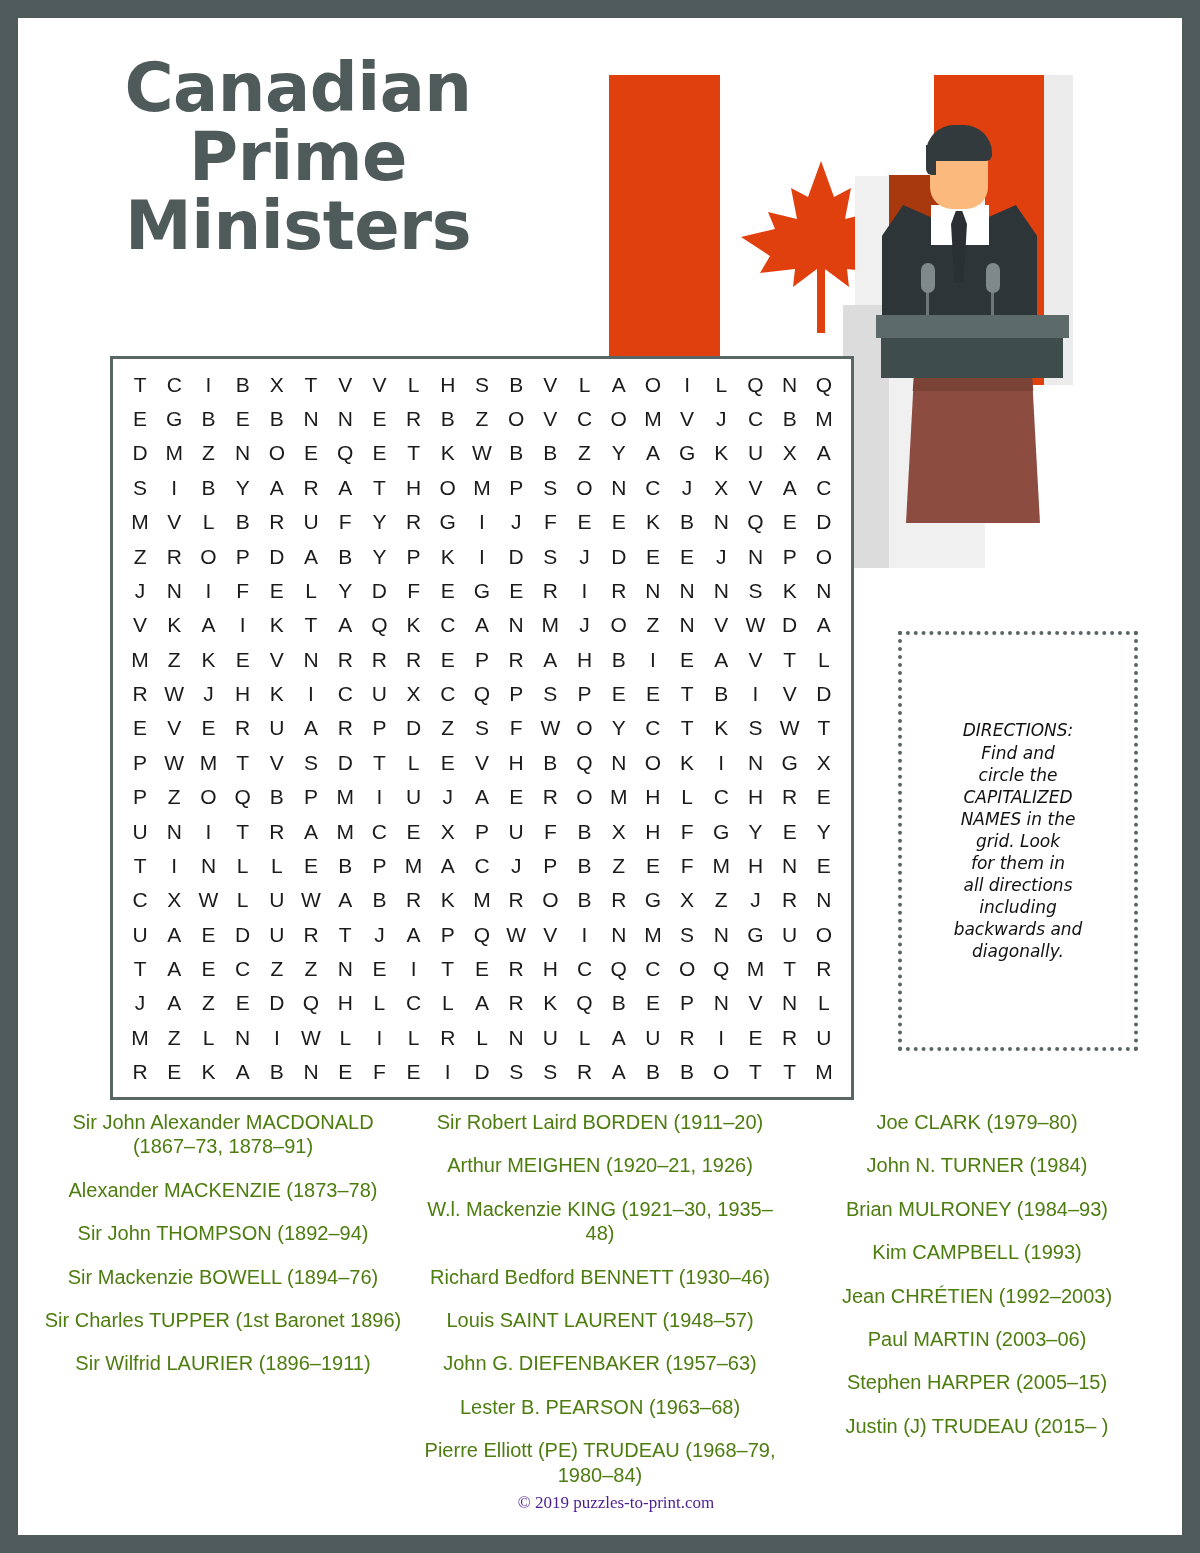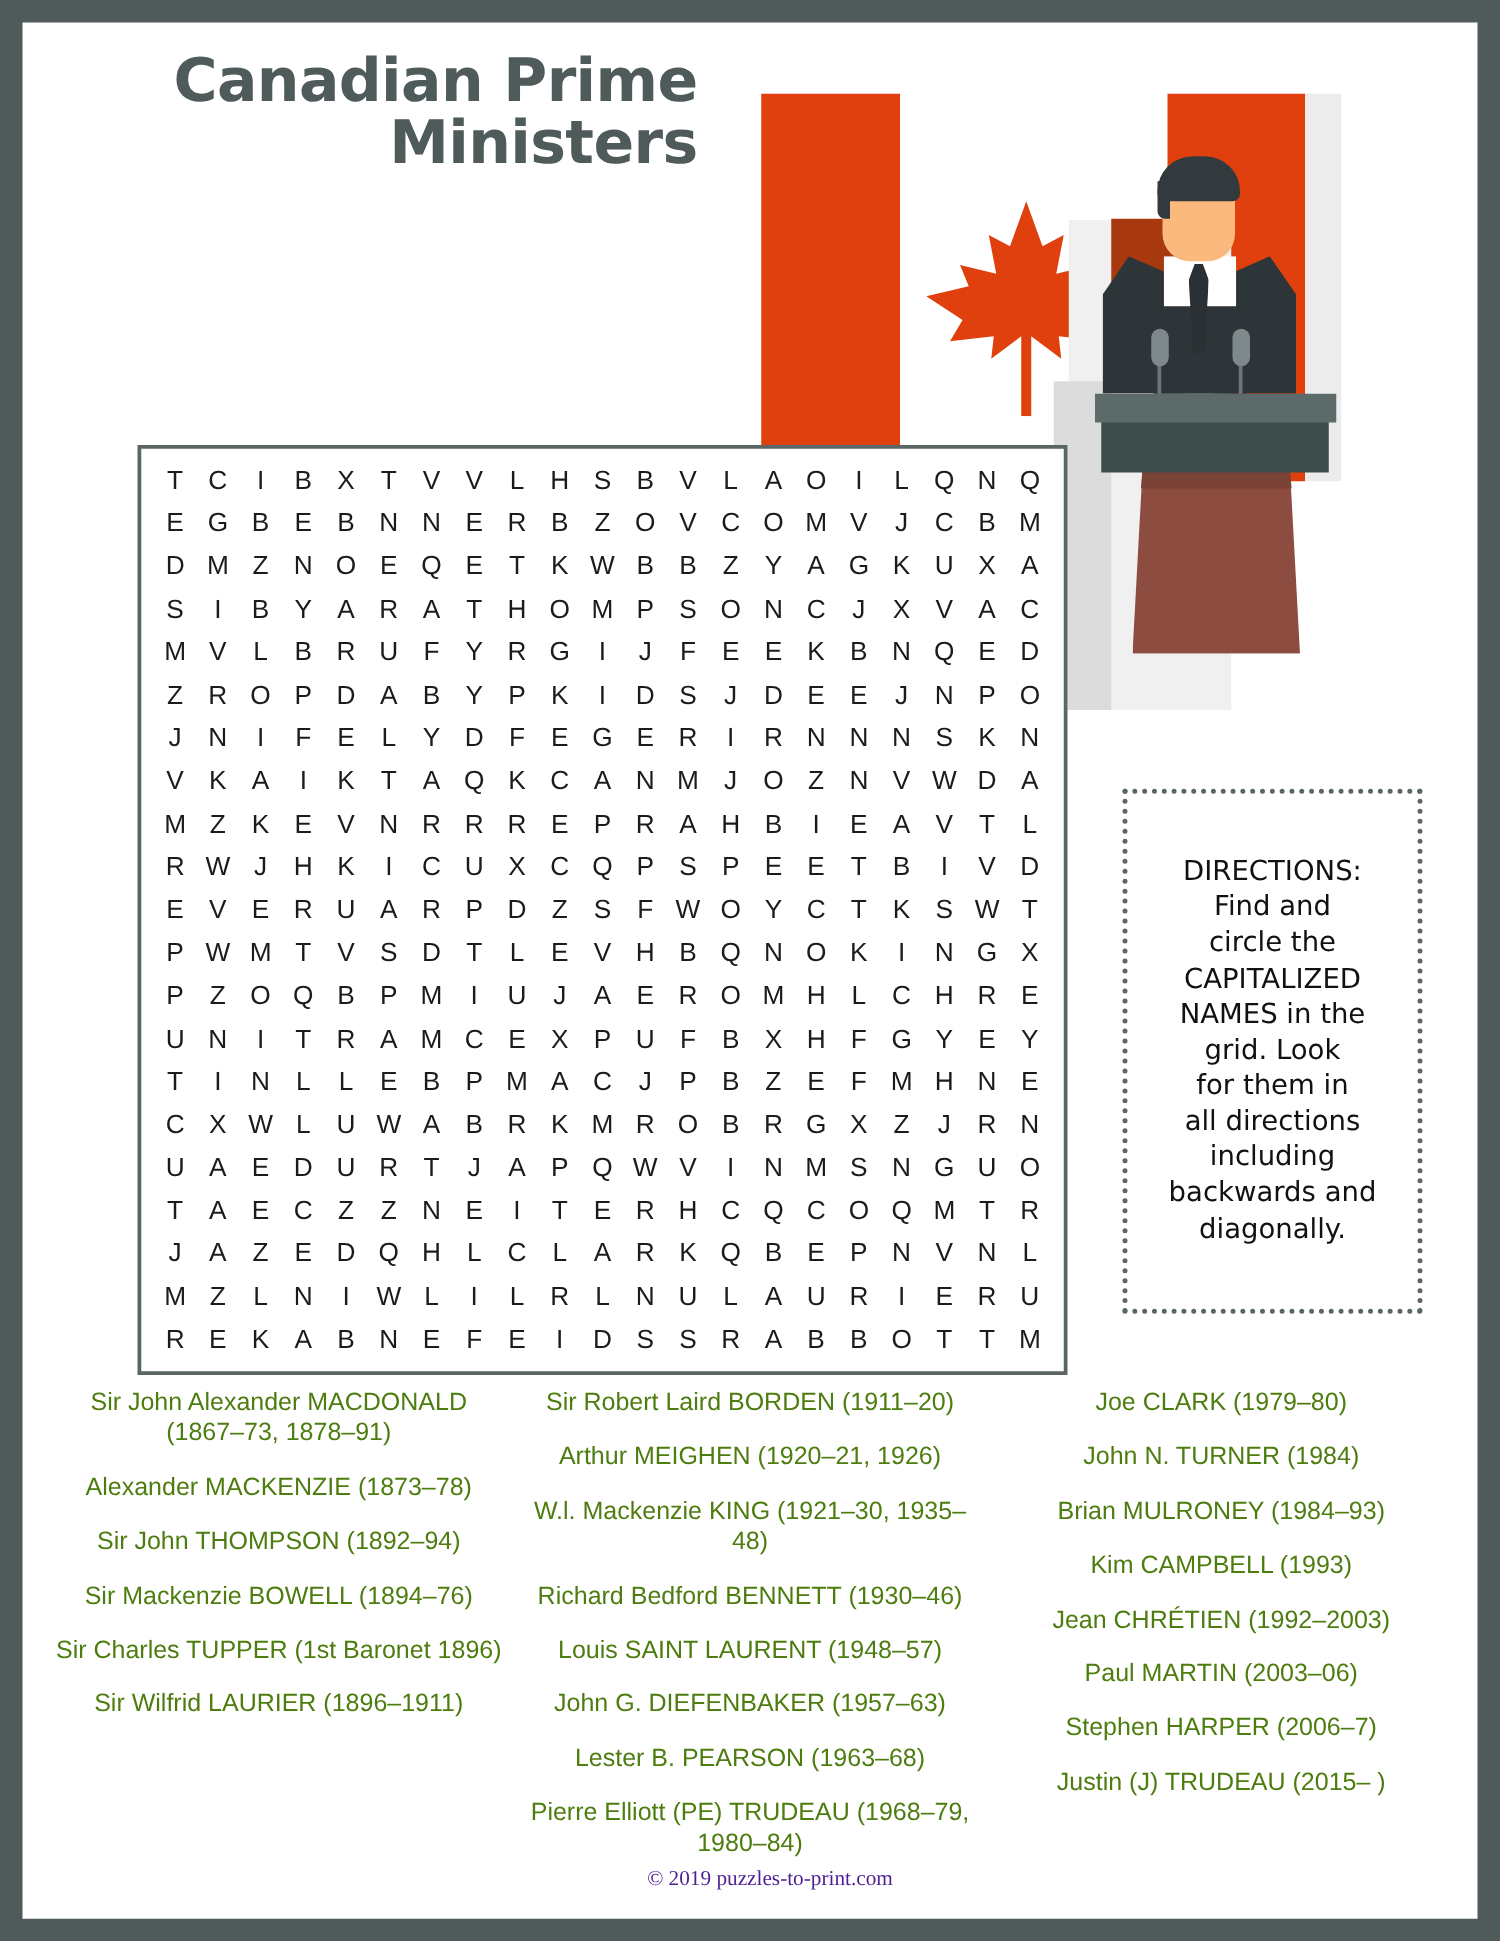--- a/index.html
+++ b/index.html
@@ -30,27 +30,27 @@
   
   #header {
     position: relative;
     height: 330px;
     width: 100%;
   }
 
   #title {
     position: absolute;
     left: 20px;
-    top: 23px;
+    top: 36px;
     width: 520px;
-    text-align: right;
+    text-align: center;
     color: #4f5a5a;
     font-family: "DejaVu Sans", sans-serif;
     font-weight: bold;
-    font-size: 48px;
+    font-size: 67px;
     line-height: 1.03;
     letter-spacing: -0.5px;
   }
 
   
   #illustration {
     position: absolute;
     left: 575px;
     top: 27px;
     width: 480px;
@@ -245,25 +245,26 @@
     height: 420px;
     border: 4px dotted #5a6565;
     background: #ffffff;
     display: flex;
     align-items: center;
     justify-content: center;
     padding: 8px 12px;
   }
   #directions-text {
     font-family: "DejaVu Sans", sans-serif;
-    font-size: 22px;
+    font-size: 17px;
     line-height: 1.30;
     text-align: center;
     color: #111111;
     white-space: pre-line;
+    font-style: italic;
   }
 
   
   #wordlist {
     position: absolute;
     left: 24px;
     top: 1092px;
     width: 1116px;
     display: flex;
     justify-content: space-between;
@@ -865,21 +866,21 @@
           <div class="wl-item">Lester B. PEARSON (1963–68)</div>
           <div class="wl-item">Pierre Elliott (PE) TRUDEAU (1968–79, 1980–84)</div>
         </div>
       <div class="wl-col" id="wl-col-2">
           <div class="wl-item">Joe CLARK (1979–80)</div>
           <div class="wl-item">John N. TURNER (1984)</div>
           <div class="wl-item">Brian MULRONEY (1984–93)</div>
           <div class="wl-item">Kim CAMPBELL (1993)</div>
           <div class="wl-item">Jean CHRÉTIEN (1992–2003)</div>
           <div class="wl-item">Paul MARTIN (2003–06)</div>
-          <div class="wl-item">Stephen HARPER (2006–7)</div>
+          <div class="wl-item">Stephen HARPER (2005–15)</div>
           <div class="wl-item">Justin (J) TRUDEAU (2015– )</div>
         </div>
     </div>
 
     <div id="footer">© 2019 puzzles-to-print.com</div>
 
   </div>
 </div>
 
 </body></html>

